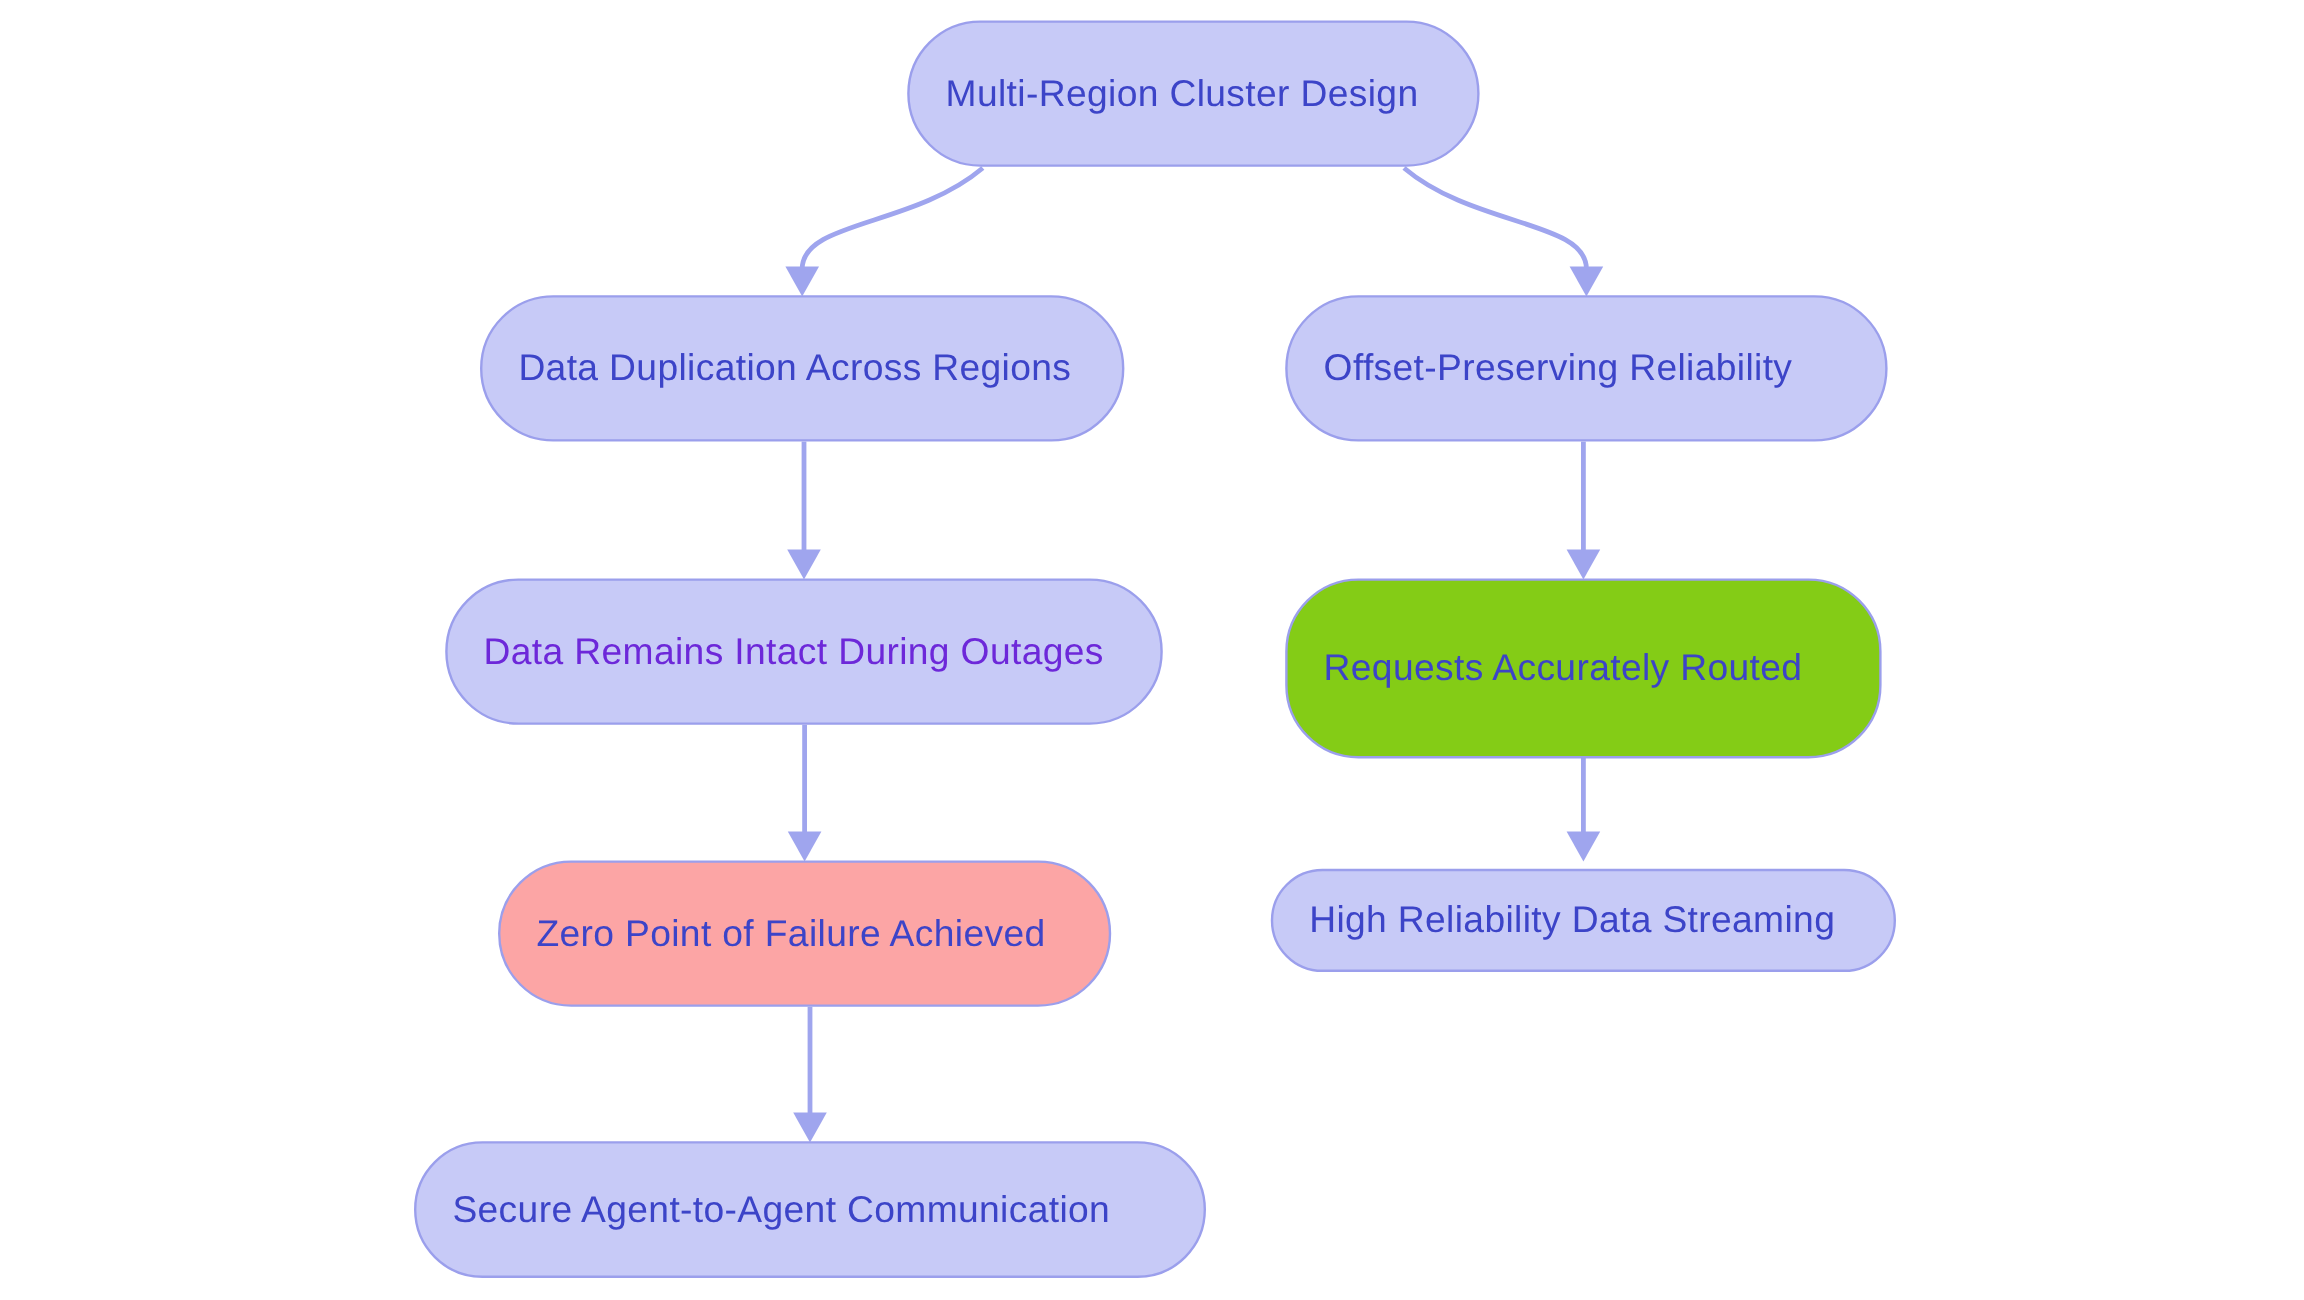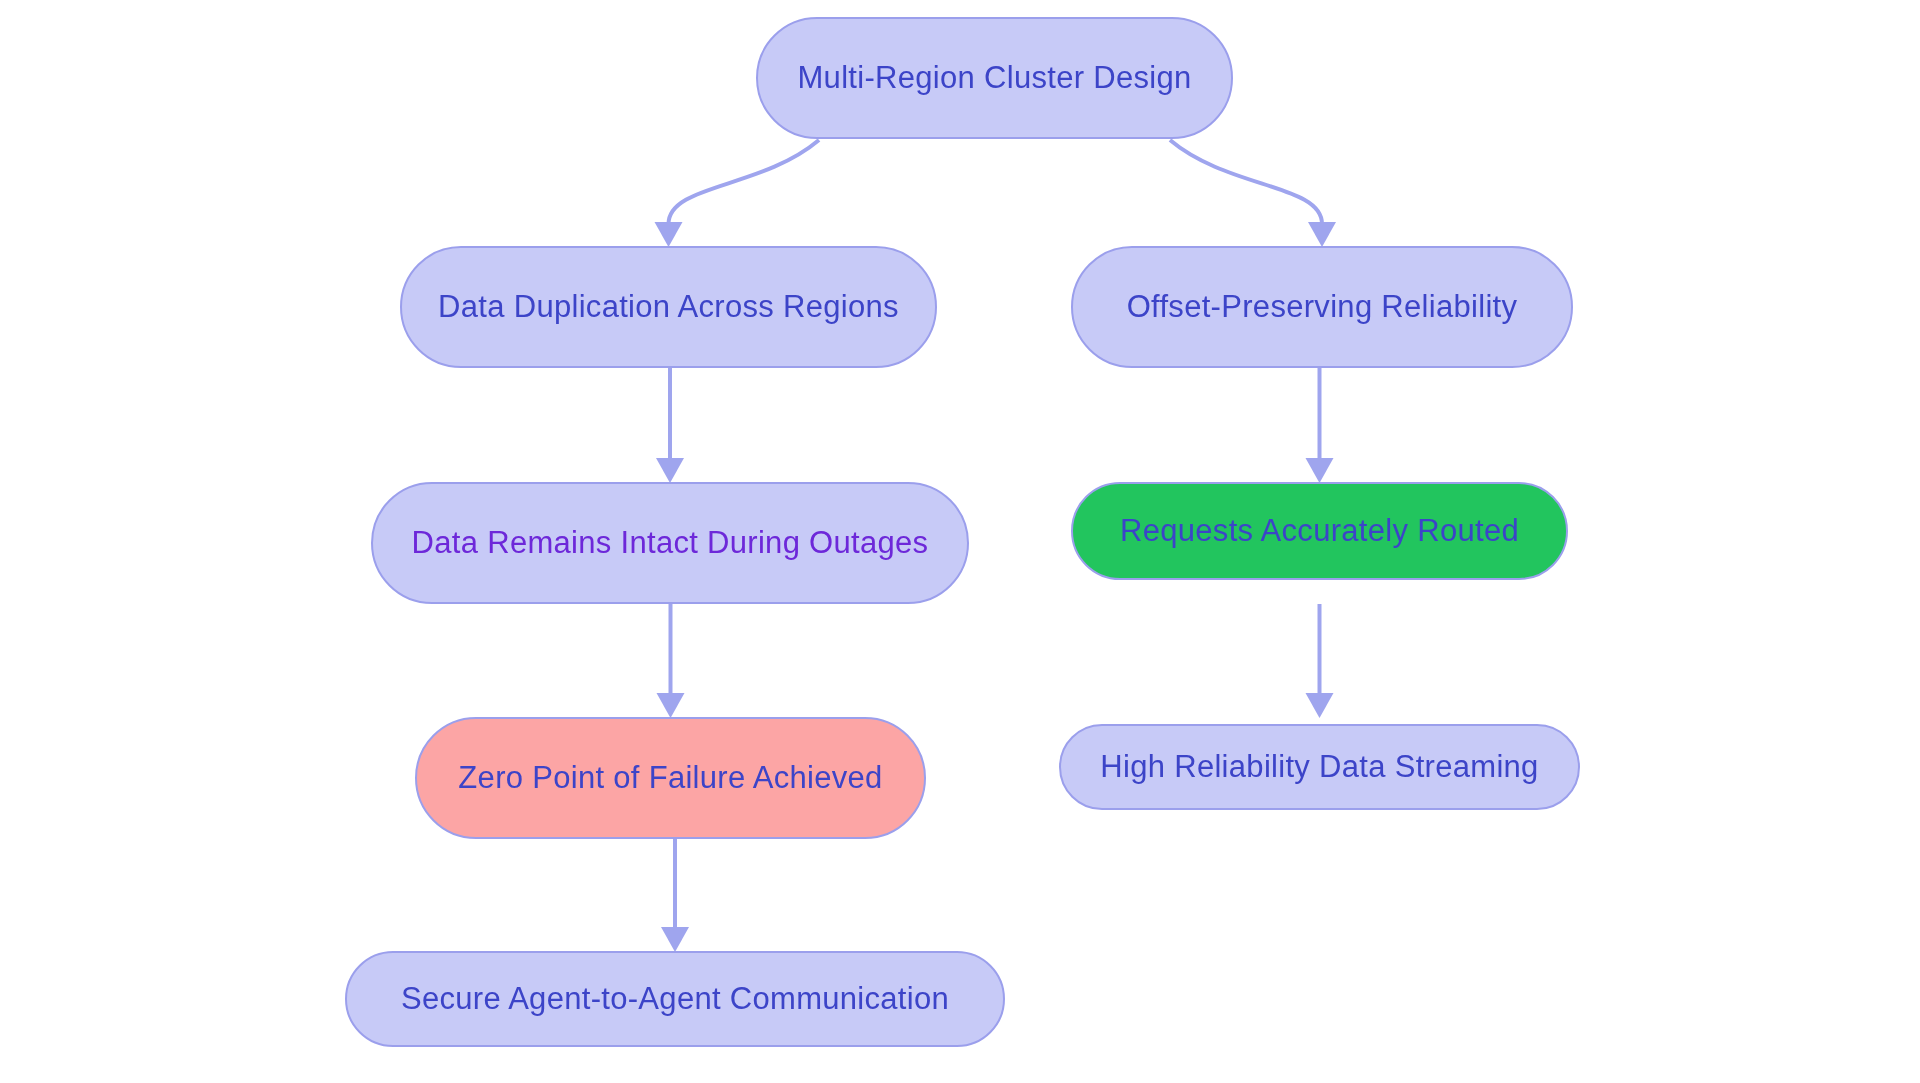--- a/index.html
+++ b/index.html
@@ -29,21 +29,21 @@
     width: 1920px;
     height: 1083px;
   }
   .node {
     position: absolute;
     box-sizing: border-box;
     border-radius: 61px;
     border: 2px solid transparent;
     display: flex;
     align-items: center;
-    justify-content: center;
+    justify-content: flex-start;
     text-align: center;
   }
   .node-label {
     font-size: 31px;
     letter-spacing: 0.3px;
     line-height: 1.2;
     padding: 0 30px;
     white-space: nowrap;
   }
   .edge-line {
@@ -80,26 +80,26 @@
       </div>
       <div class="node" style="left: 400px; top: 246px; width: 537px; height: 122px; background: rgb(199, 202, 247); border-color: rgb(155, 159, 236);">
         <span class="node-label" style="color: rgb(60, 68, 200);">Data Duplication Across Regions</span>
       </div>
       <div class="node" style="left: 1071px; top: 246px; width: 502px; height: 122px; background: rgb(199, 202, 247); border-color: rgb(155, 159, 236);">
         <span class="node-label" style="color: rgb(60, 68, 200);">Offset-Preserving Reliability</span>
       </div>
       <div class="node" style="left: 371px; top: 482px; width: 598px; height: 122px; background: rgb(199, 202, 247); border-color: rgb(155, 159, 236);">
         <span class="node-label" style="color: #6d28d9;">Data Remains Intact During Outages</span>
       </div>
-      <div class="node" style="left: 1071px; top: 482px; width: 497px; height: 98px; background: #22c55e; border-color: rgb(155, 159, 236);">
+      <div class="node" style="left: 1071px; top: 482px; width: 497px; height: 150px; background: #84cc16; border-color: rgb(155, 159, 236);">
         <span class="node-label" style="color: rgb(60, 68, 200);">Requests Accurately Routed</span>
       </div>
       <div class="node" style="left: 415px; top: 717px; width: 511px; height: 122px; background: #fca5a5; border-color: rgb(155, 159, 236);">
         <span class="node-label" style="color: rgb(60, 68, 200);">Zero Point of Failure Achieved</span>
       </div>
       <div class="node" style="left: 1059px; top: 724px; width: 521px; height: 86px; background: rgb(199, 202, 247); border-color: rgb(155, 159, 236);">
         <span class="node-label" style="color: rgb(60, 68, 200);">High Reliability Data Streaming</span>
       </div>
-      <div class="node" style="left: 345px; top: 951px; width: 660px; height: 96px; background: rgb(199, 202, 247); border-color: rgb(155, 159, 236);">
+      <div class="node" style="left: 345px; top: 951px; width: 660px; height: 114px; background: rgb(199, 202, 247); border-color: rgb(155, 159, 236);">
         <span class="node-label" style="color: rgb(60, 68, 200);">Secure Agent-to-Agent Communication</span>
       </div>
     </div>
 </div>
 
 </body></html>

